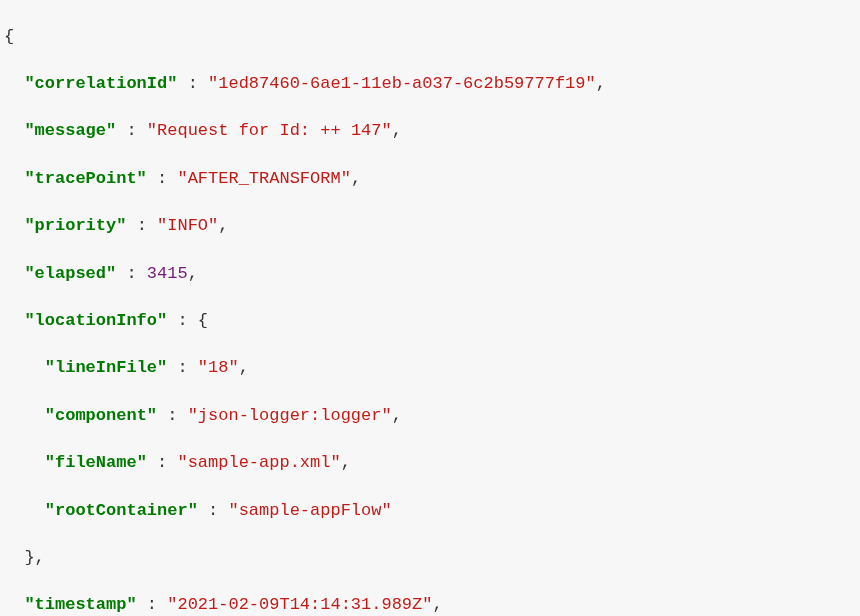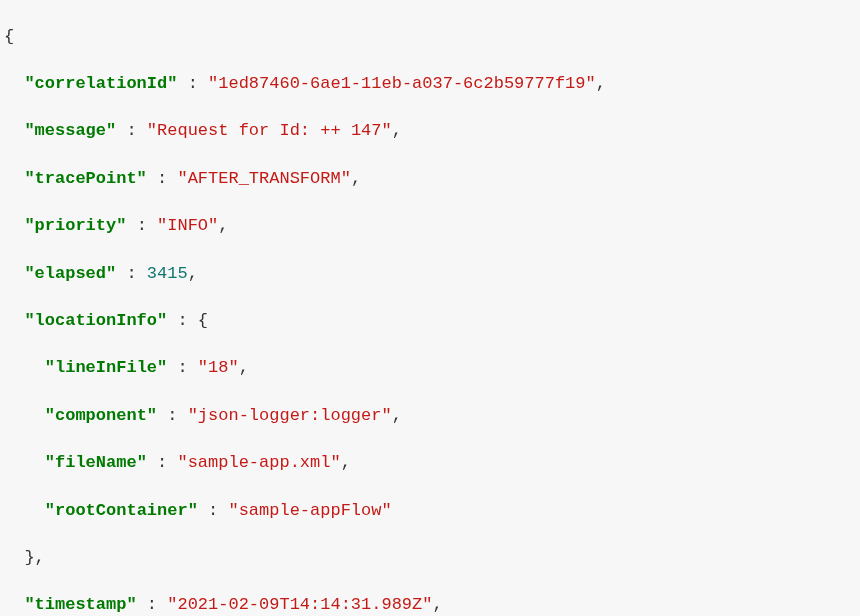--- a/index.html
+++ b/index.html
@@ -24,21 +24,21 @@
     margin: 0;
     font-family: "Liberation Mono", "DejaVu Sans Mono", monospace;
     font-size: 17px;
     line-height: 23.7px;
     color: #333333;
     white-space: pre;
   }
   .line { display: block; height: 23.7px; }
   .key { color: #007a00; font-weight: bold; }
   .str { color: #c41a16; }
-  .num { color: #0f766e; }
+  .num { color: #701a75; }
   .punc { color: #333333; }
   .brace { color: #333333; }
 </style>
 </head>
 <body>
 
 <div class="viewer">
 <div class="code">
 <span class="line"><span class="brace">{</span></span>
 <span class="line">  <span class="key">"correlationId"</span><span class="punc"> : </span><span class="str">"1ed87460-6ae1-11eb-a037-6c2b59777f19"</span><span class="punc">,</span></span>

